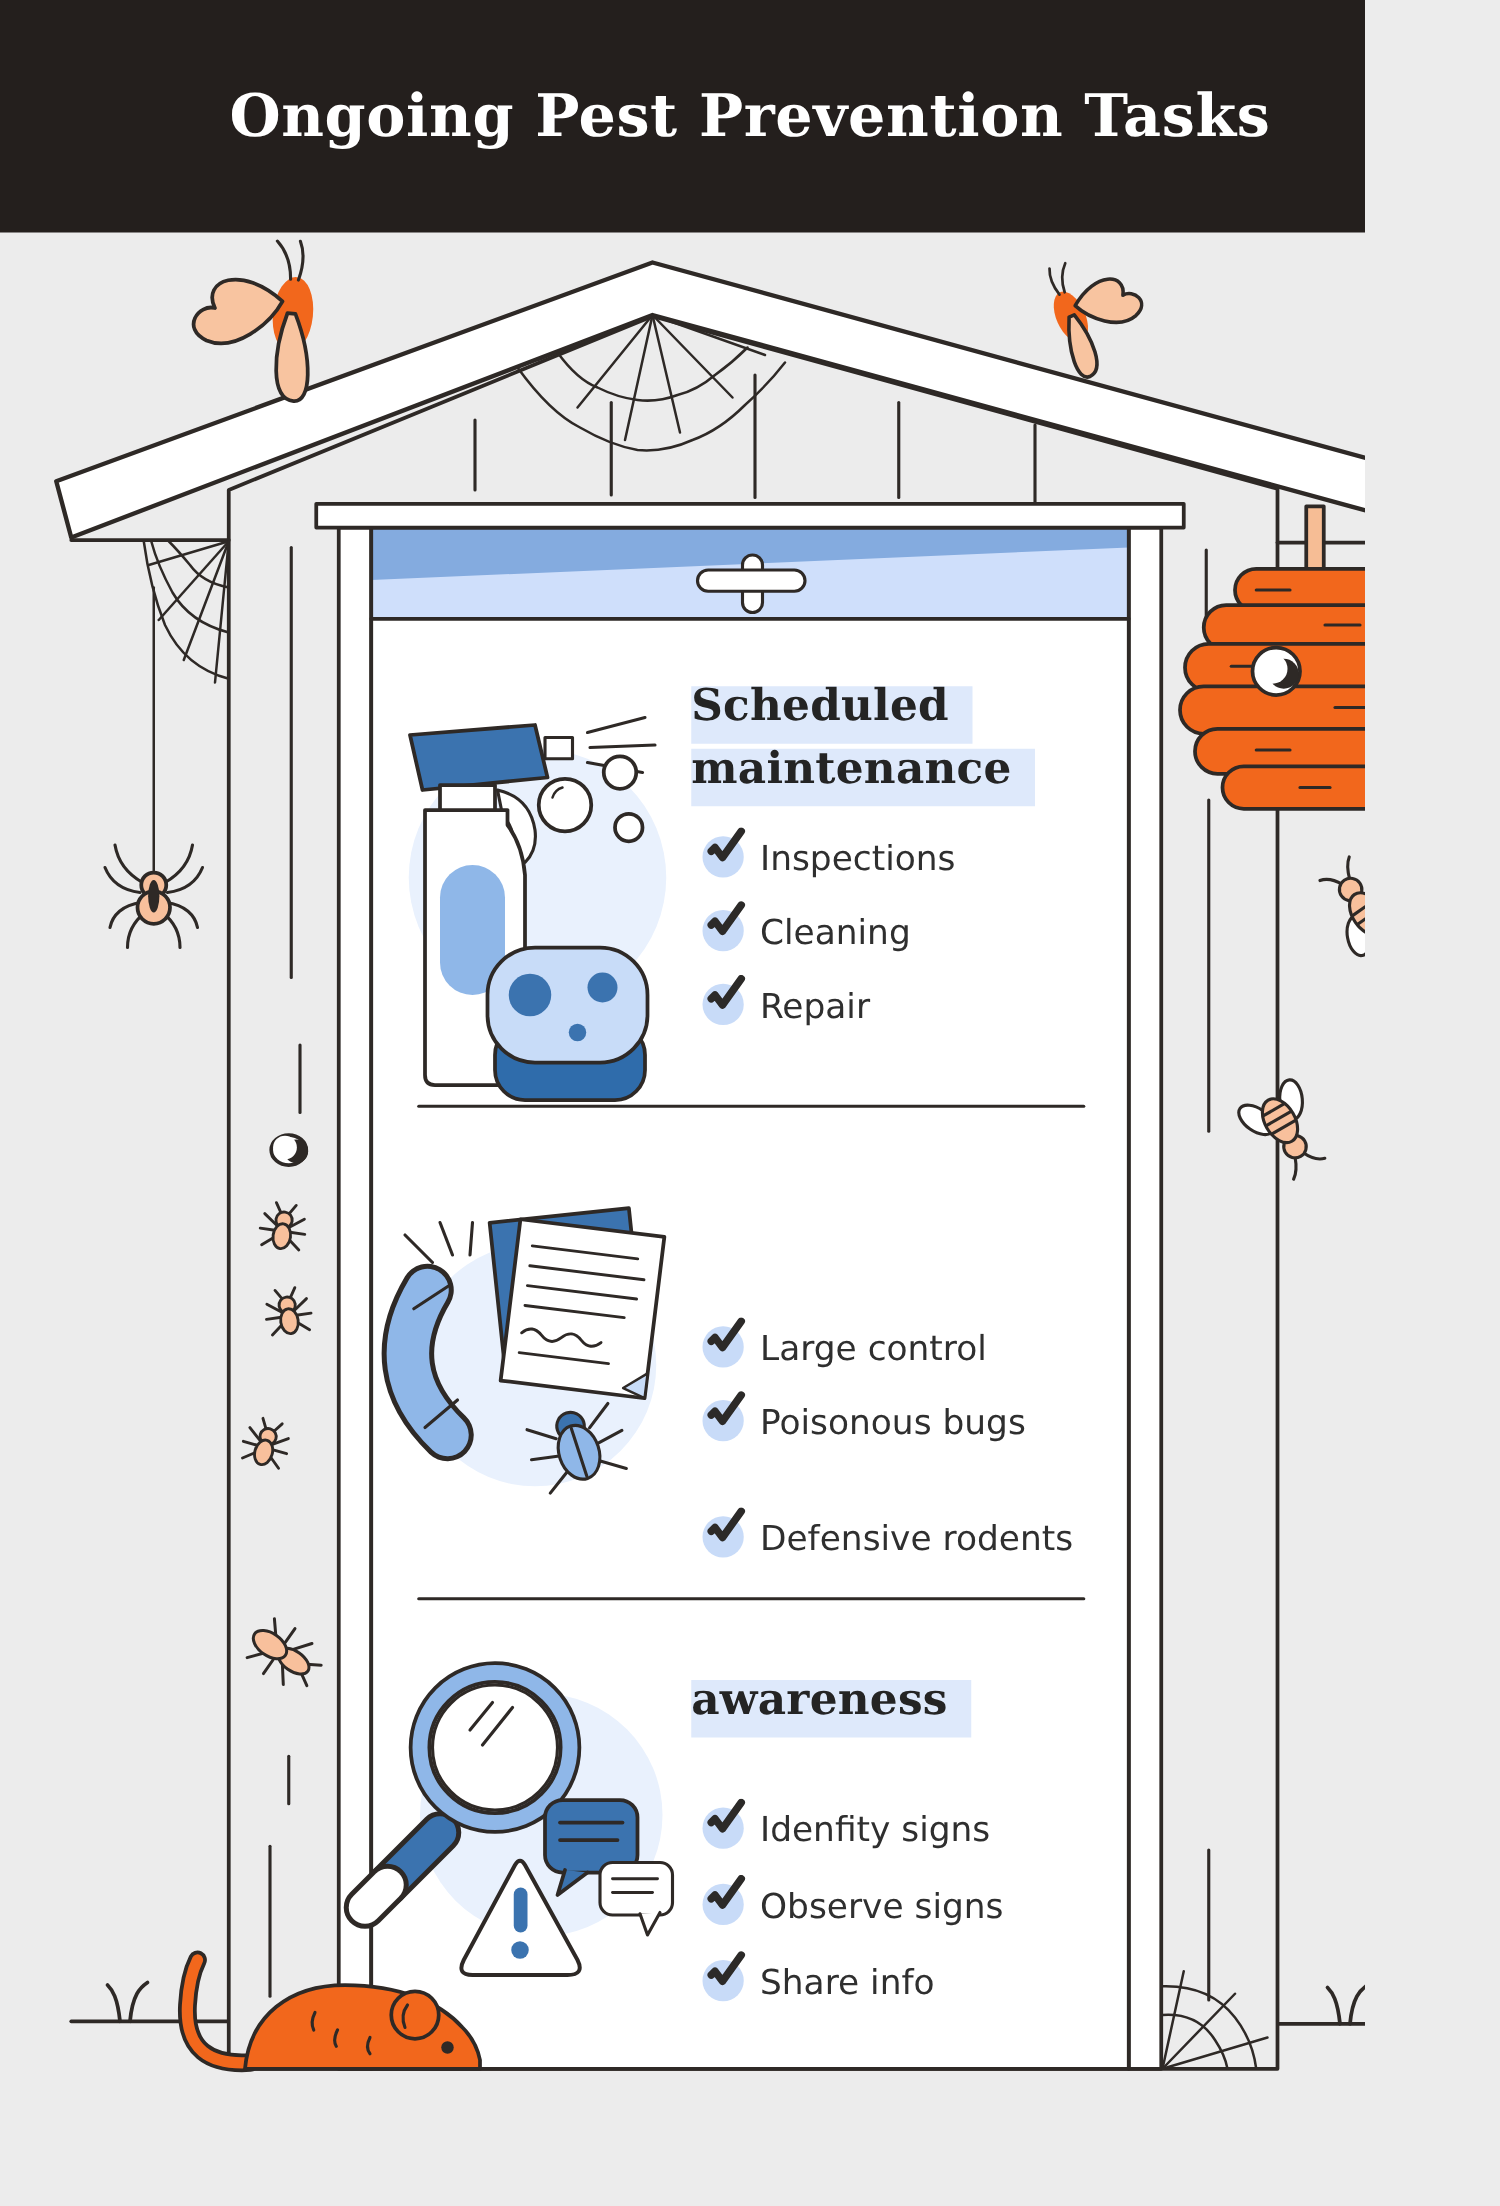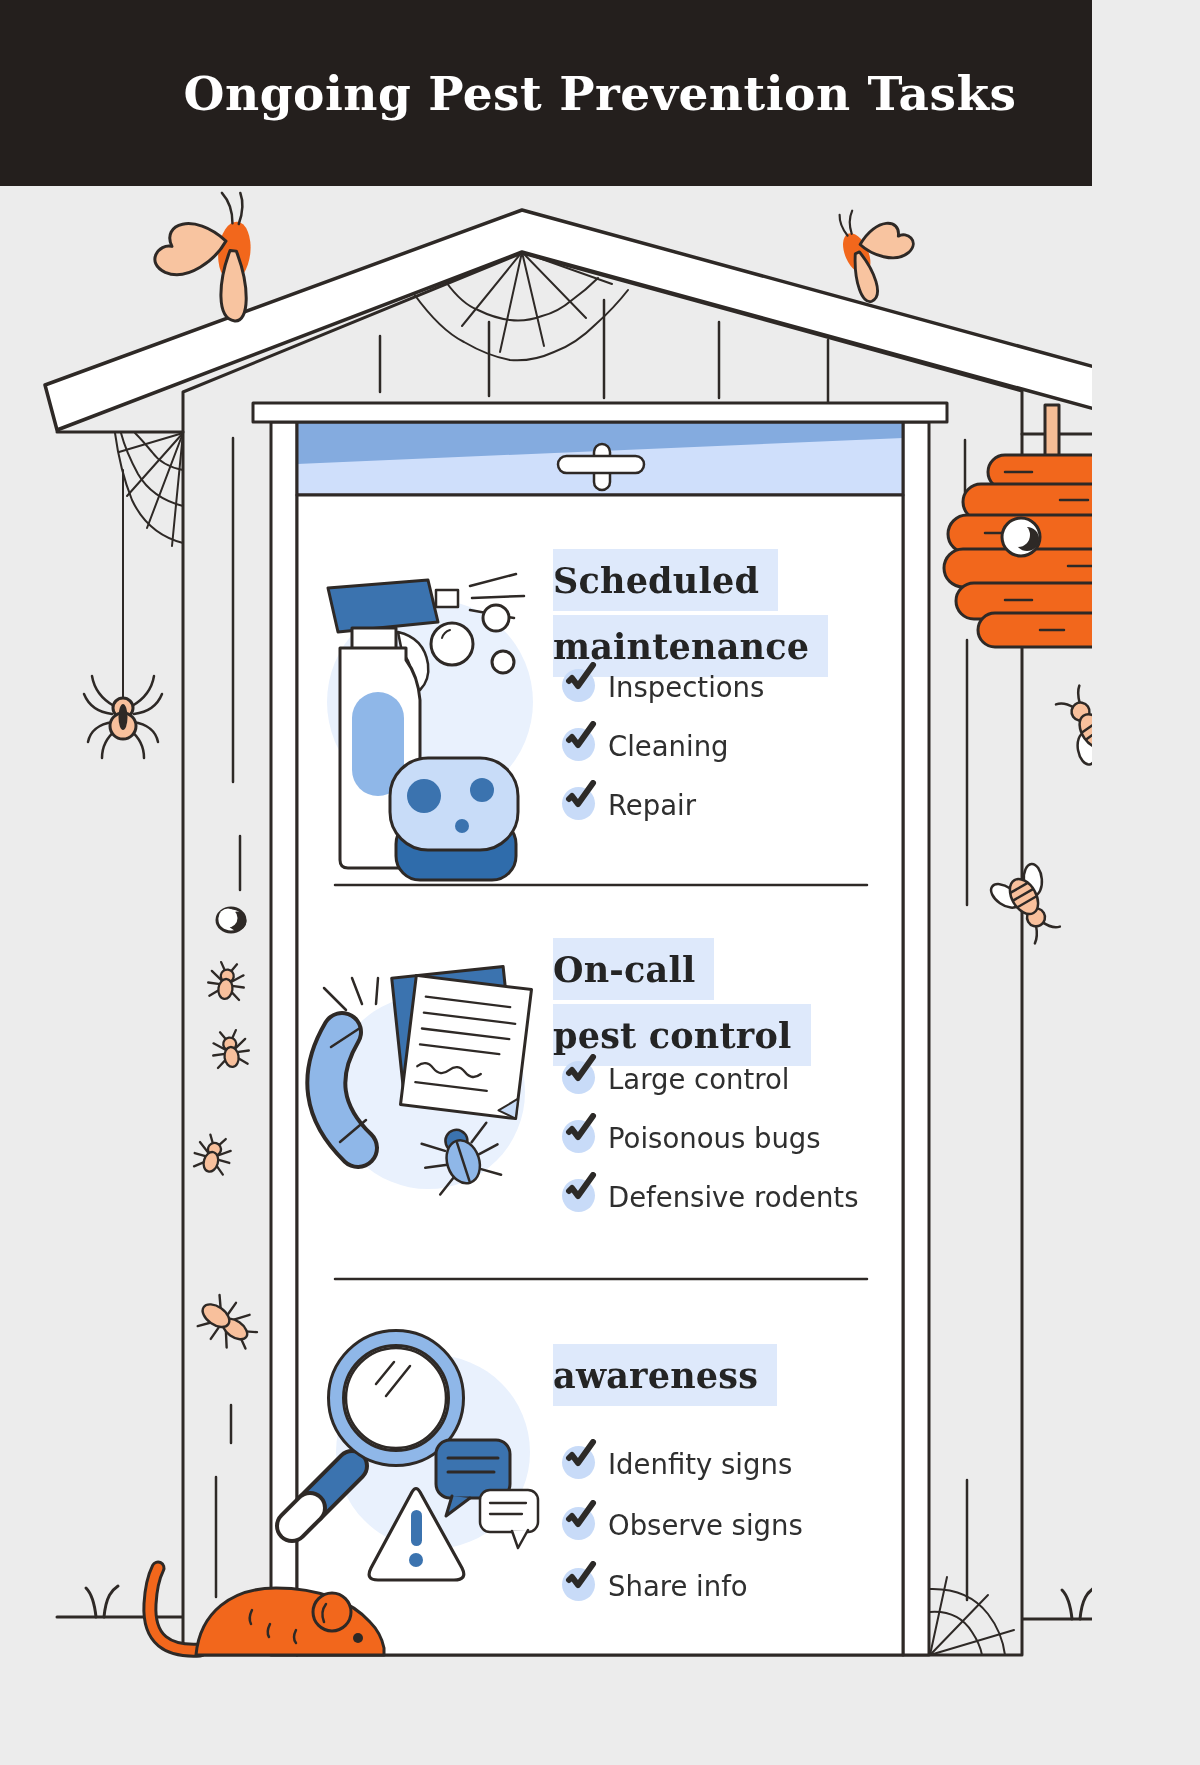--- a/index.html
+++ b/index.html
@@ -4,21 +4,21 @@
 <style>
   html,body{margin:0;padding:0;background:#ececec;}
   #stage{position:relative;width:1092px;height:1765px;background:#ececec;overflow:hidden;
          font-family:"DejaVu Sans",sans-serif;}
   .hdr{position:absolute;left:0;top:0;width:1200px;height:186px;background:#241f1d;
        display:flex;align-items:center;justify-content:center;z-index:3;}
   .hdr h1{margin:0;font:700 47px "DejaVu Serif",serif;color:#ffffff;letter-spacing:.5px;}
   #scene{position:absolute;left:0;top:0;z-index:1;}
   .content{position:absolute;left:0;top:0;width:1200px;height:1765px;z-index:2;}
   .stitle{position:absolute;left:553px;}
-  .tl{width:fit-content;background:#dee9fb;padding:18px 16px 3px 3px;margin:0 0 4px 0;
+  .tl{width:fit-content;background:#dee9fb;padding:2px 16px 3px 3px;margin:0 0 4px 0;
       font:700 35px "DejaVu Serif",serif;color:#242424;letter-spacing:.2px;white-space:nowrap;}
   .tl span{display:inline-block;position:relative;top:-7px;left:-3px;}
   .item{position:absolute;left:562px;height:36px;display:flex;gap:13px;}
   .check{position:relative;width:33px;height:33px;flex:0 0 33px;border-radius:50%;background:#c8dbf8;}
   .check svg{position:absolute;left:1px;top:-7px;width:36px;height:36px;}
   .lbl{font:27.5px "DejaVu Sans",sans-serif;color:#2f2f2f;line-height:36px;white-space:nowrap;}
 </style>
 </head>
 <body>
 
@@ -369,41 +369,37 @@
     </div>
     <div class="item" style="top:787px">
       <span class="check">
           <svg viewBox="0 0 36 36">
             <path d="M6,19 L9,16 L15,24 L30,3" fill="none" stroke="#2c2a28" stroke-width="6" stroke-linecap="round" stroke-linejoin="round"></path>
           </svg>
         </span>
       <span class="lbl">Repair</span>
     </div>
 
-    <div class="stitle" style="top:938px">
-      <div class="tl"><span>On-call</span></div>
-      <div class="tl"><span>pest control</span></div>
-    </div>
     <div class="item" style="top:1061px">
       <span class="check">
           <svg viewBox="0 0 36 36">
             <path d="M6,19 L9,16 L15,24 L30,3" fill="none" stroke="#2c2a28" stroke-width="6" stroke-linecap="round" stroke-linejoin="round"></path>
           </svg>
         </span>
       <span class="lbl">Large control</span>
     </div>
     <div class="item" style="top:1120px">
       <span class="check">
           <svg viewBox="0 0 36 36">
             <path d="M6,19 L9,16 L15,24 L30,3" fill="none" stroke="#2c2a28" stroke-width="6" stroke-linecap="round" stroke-linejoin="round"></path>
           </svg>
         </span>
       <span class="lbl">Poisonous bugs</span>
     </div>
-    <div class="item" style="top:1179px">
+    <div class="item" style="top:1213px">
       <span class="check">
           <svg viewBox="0 0 36 36">
             <path d="M6,19 L9,16 L15,24 L30,3" fill="none" stroke="#2c2a28" stroke-width="6" stroke-linecap="round" stroke-linejoin="round"></path>
           </svg>
         </span>
       <span class="lbl">Defensive rodents</span>
     </div>
 
     <div class="stitle" style="top:1344px">
       <div class="tl"><span>awareness</span></div>

